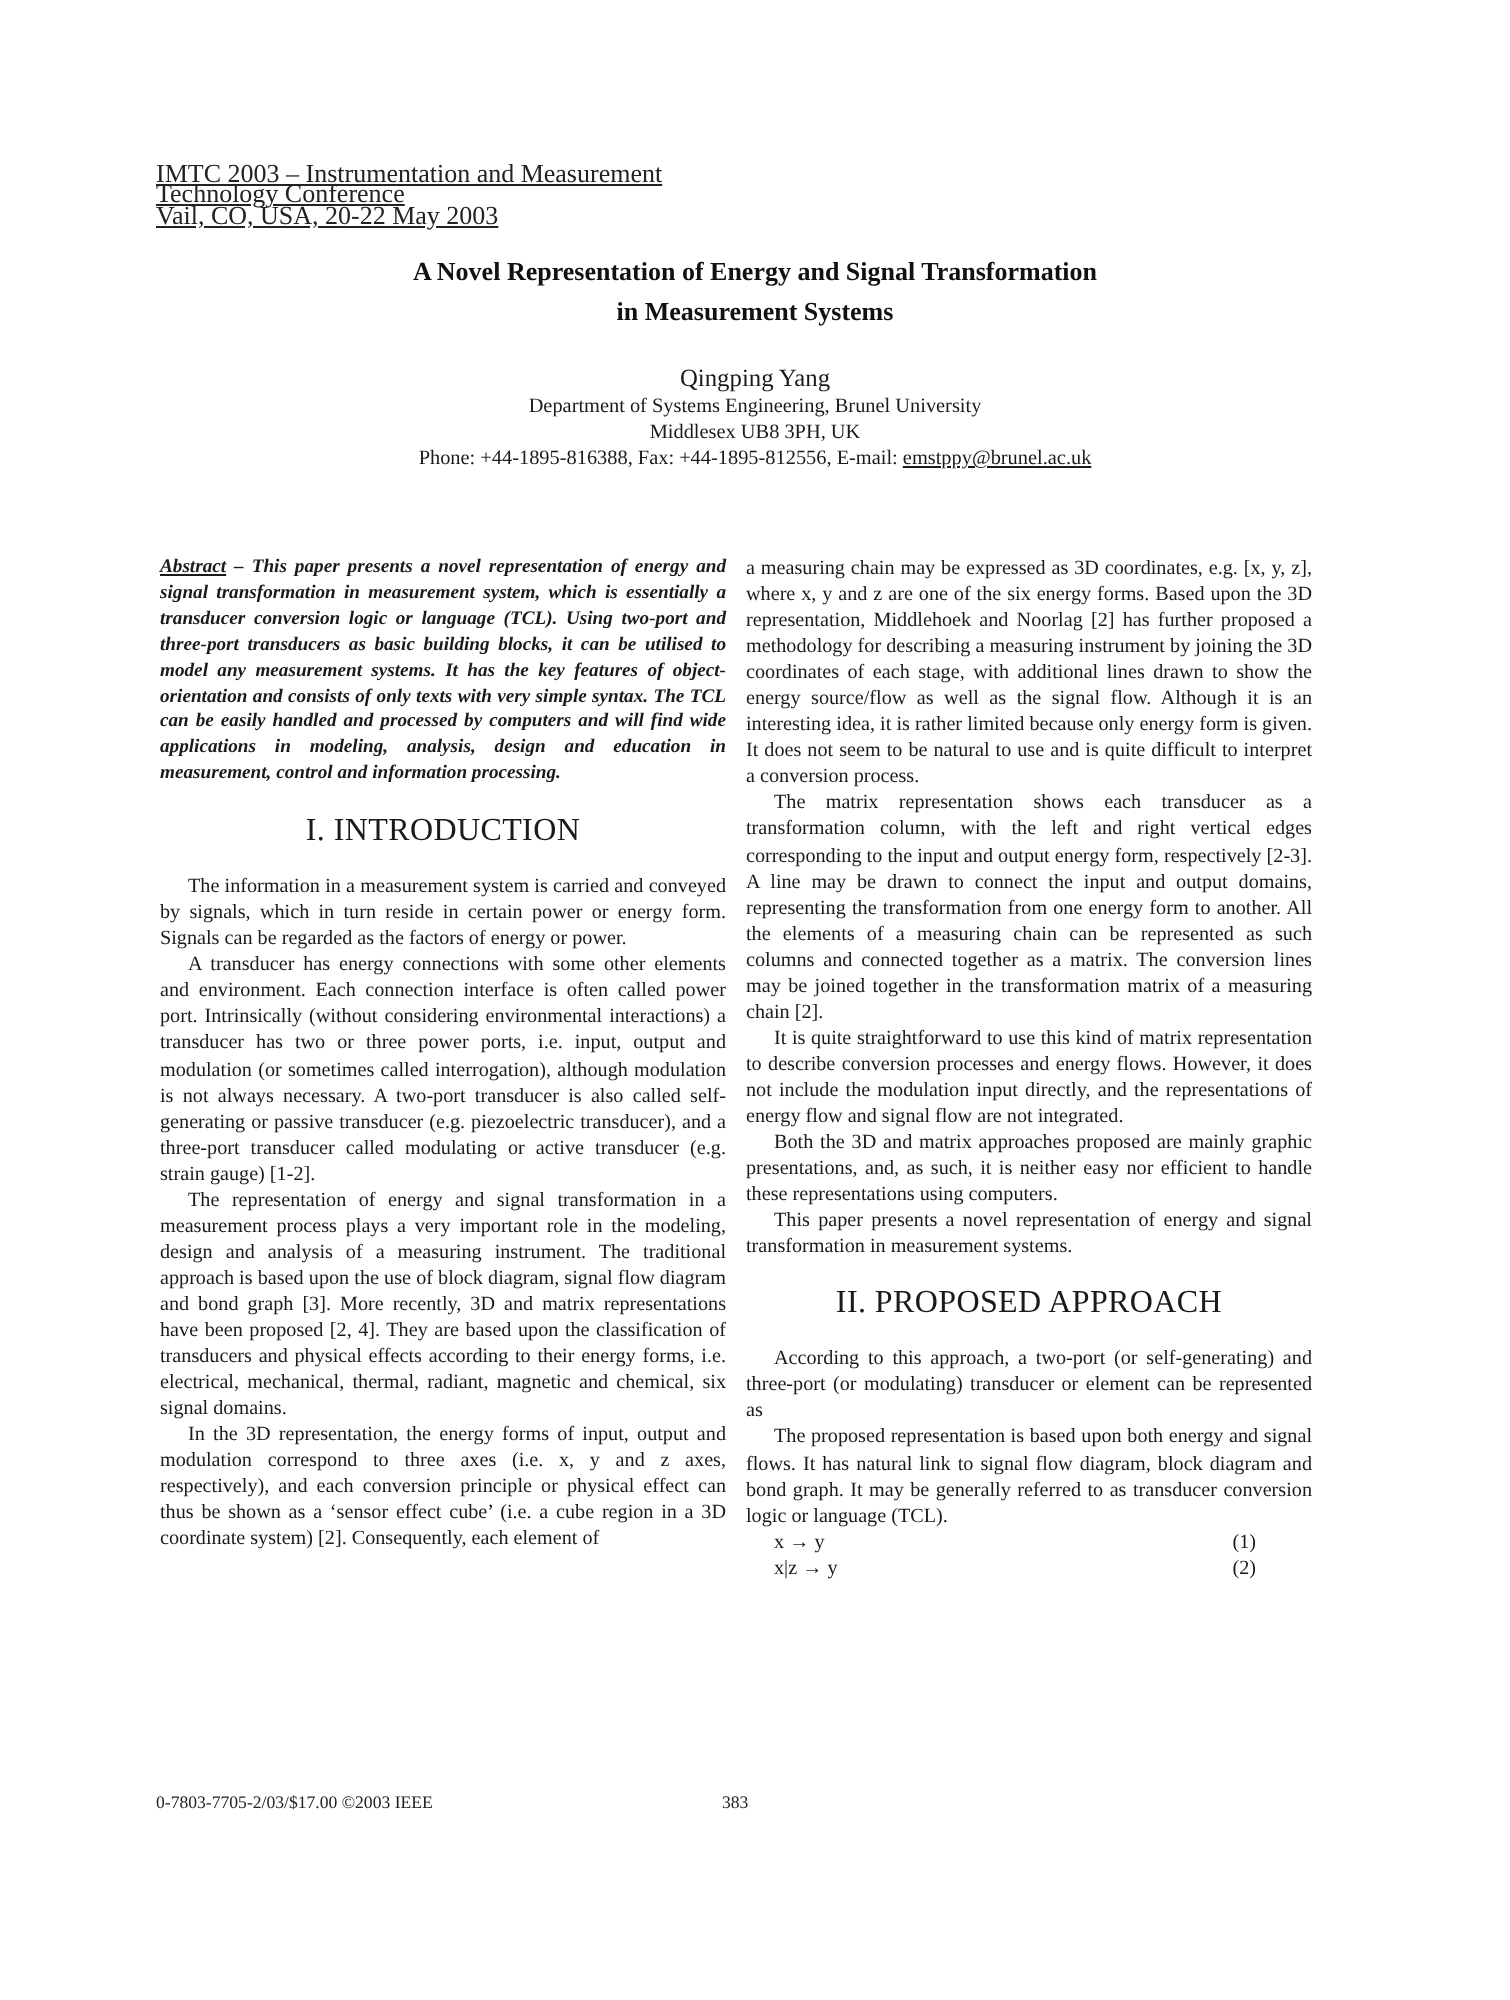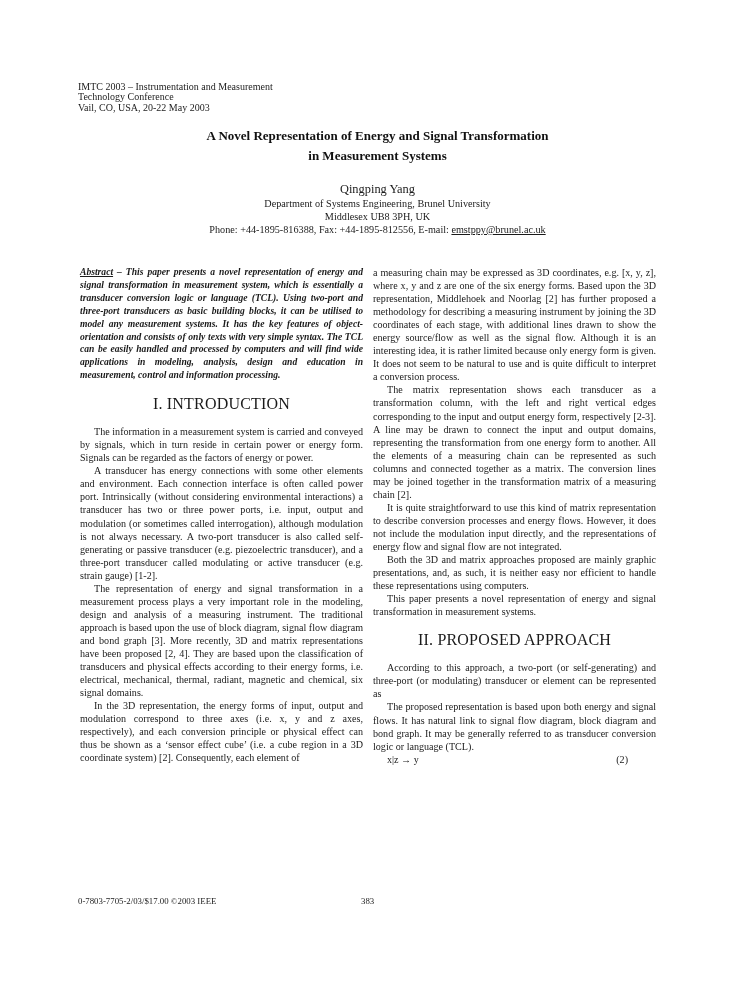--- a/index.html
+++ b/index.html
@@ -4,36 +4,36 @@
 <style>
   html, body { margin: 0; padding: 0; background: #ffffff; }
   body {
     width: 755px; height: 1000px; position: relative; overflow: hidden;
     font-family: "Liberation Serif", "DejaVu Serif", serif;
     color: #1a1a1a;
   }
   .page { position: absolute; left: 0; top: 0; width: 755px; height: 1000px; }
   .conf {
     position: absolute; left: 78px; top: 82px;
-    font-size: 10px; line-height: 10.4px; color: #222;
+    font-size: 13px; line-height: 10.4px; color: #222; text-decoration: underline;
   }
   .conf div { white-space: nowrap; }
   .title {
     position: absolute; left: 100px; width: 555px; top: 126px;
     text-align: center; font-weight: bold; font-size: 13px; line-height: 20px; color: #111;
   }
   .author-block {
     position: absolute; left: 100px; width: 555px; top: 181px;
     text-align: center; color: #1a1a1a;
   }
   .author { font-size: 12.4px; line-height: 16px; }
   .affil { font-size: 10.2px; line-height: 13px; }
   .email { text-decoration: underline; }
   .col {
-    position: absolute; top: 266px; width: 283px;
+    position: absolute; top: 278px; width: 283px;
     font-size: 10.1px; line-height: 13.05px; text-align: justify;
   }
   .col.left { left: 80px; }
   .col.right { left: 373px; }
   .col p { margin: 0; }
   .indent { text-indent: 14px; }
   .abstract { font-style: italic; font-weight: bold; font-size: 9.6px; line-height: 12.9px; }
   .abstract .lead { text-decoration: underline; }
   .heading {
     text-align: center; font-size: 16px; margin: 15px 0 15px 0; letter-spacing: 0.2px;
@@ -88,20 +88,24 @@
     <p class="indent">It is quite straightforward to use this kind of matrix representation to describe conversion processes and energy flows. However, it does not include the modulation input directly, and the representations of energy flow and signal flow are not integrated.</p>
     <p class="indent">Both the 3D and matrix approaches proposed are mainly graphic presentations, and, as such, it is neither easy nor efficient to handle these representations using computers.</p>
     <p class="indent">This paper presents a novel representation of energy and signal transformation in measurement systems.</p>
 
     <div class="heading">II. PROPOSED APPROACH</div>
 
     <p class="indent">According to this approach, a two-port (or self-generating) and three-port (or modulating) transducer or element can be represented as</p>
     <p class="indent">The proposed representation is based upon both energy and signal flows. It has natural link to signal flow diagram, block diagram and bond graph. It may be generally referred to as transducer conversion logic or language (TCL).</p>
 
     <div class="eq">
+      <span>x → y</span>
+      <span>(1)</span>
+    </div>
+    <div class="eq">
       <span>x|z → y</span>
       <span>(2)</span>
     </div>
   </div>
 
   <div class="footer">
     <span class="isbn">0-7803-7705-2/03/$17.00 ©2003 IEEE</span>
     <span class="pnum">383</span>
   </div>
 

